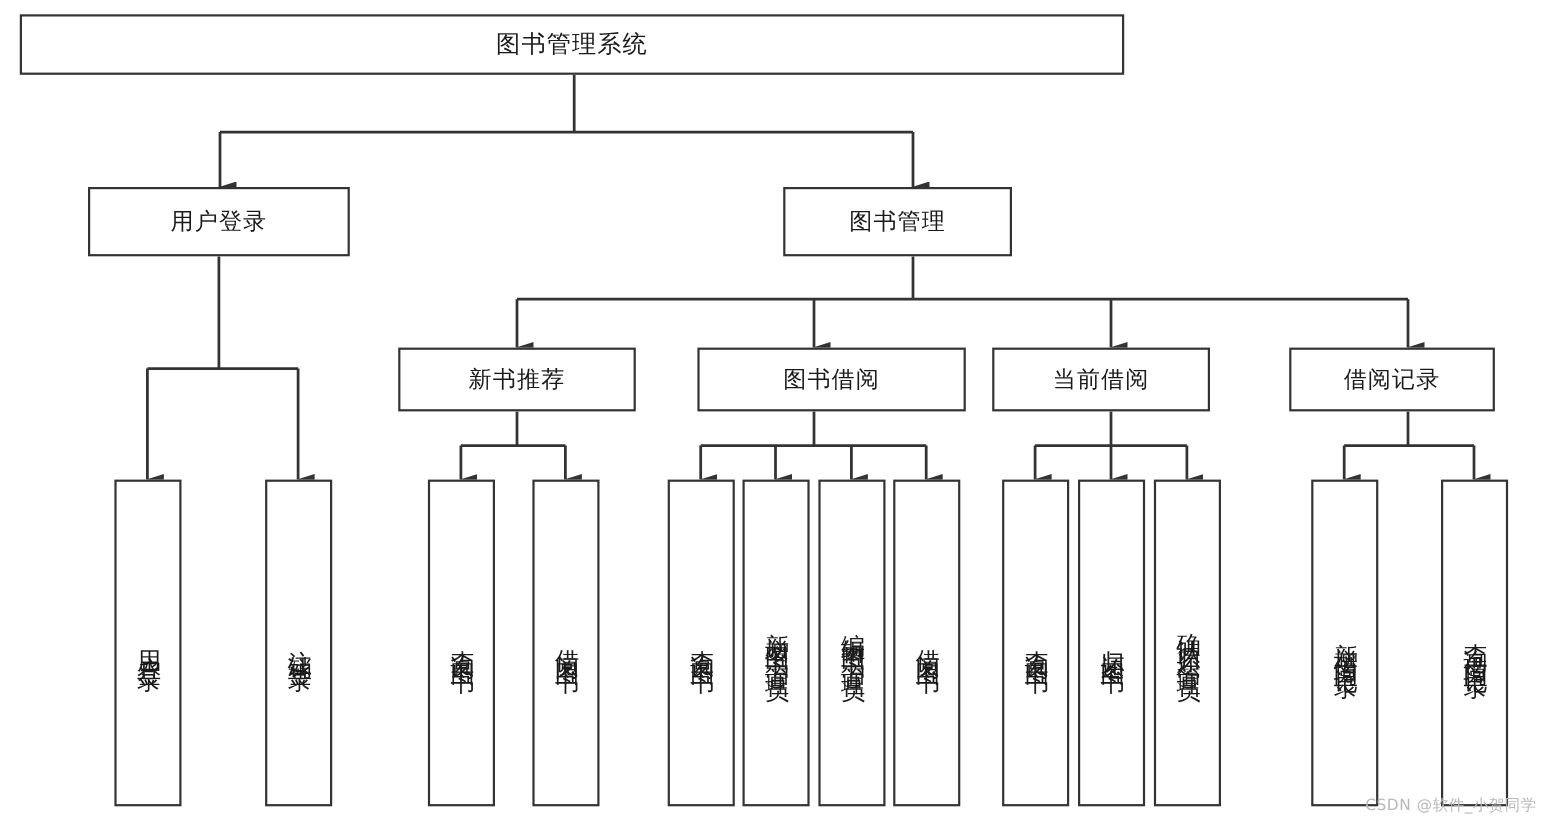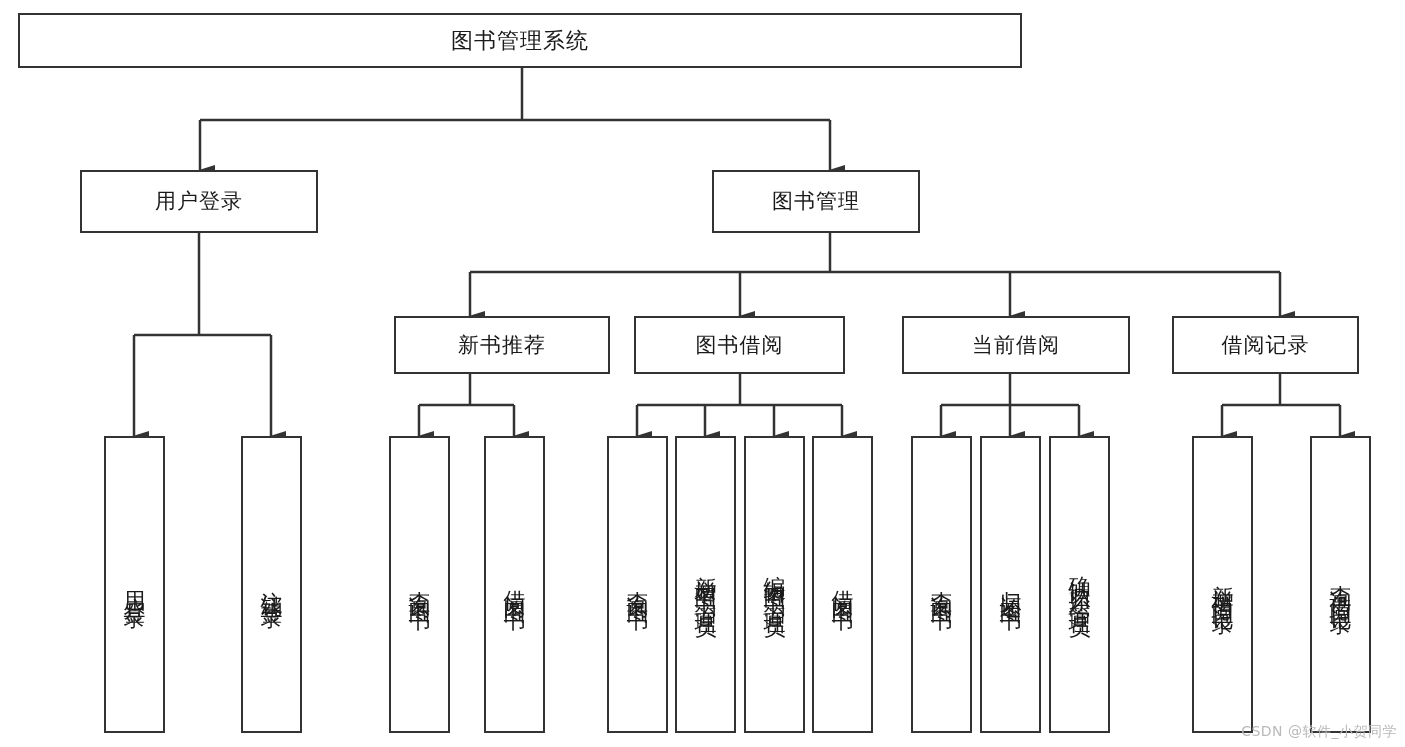--- a/index.html
+++ b/index.html
@@ -114,27 +114,27 @@
     <span class="lbl">图书管理系统</span>
   </div>
 
   <div class="node h-node" style="left:80px;top:170px;width:238px;height:63px;">
     <span class="lbl">用户登录</span>
   </div>
   <div class="node h-node" style="left:712px;top:170px;width:208px;height:63px;">
     <span class="lbl">图书管理</span>
   </div>
 
-  <div class="node h-node" style="left:362px;top:316px;width:216px;height:58px;margin-left:32px;">
+  <div class="node h-node" style="left:362px;top:316px;width:216px;height:58px;">
     <span class="lbl">新书推荐</span>
   </div>
-  <div class="node h-node" style="left:634px;top:316px;width:211px;height:58px;">
+  <div class="node h-node" style="left:634px;top:316px;width:244px;height:58px;">
     <span class="lbl">图书借阅</span>
   </div>
-  <div class="node h-node" style="left:902px;top:316px;width:228px;height:58px;">
+  <div class="node h-node" style="left:902px;top:316px;width:198px;height:58px;">
     <span class="lbl">当前借阅</span>
   </div>
   <div class="node h-node" style="left:1172px;top:316px;width:187px;height:58px;">
     <span class="lbl">借阅记录</span>
   </div>
 
   <div class="node v-node" style="left:104px;top:436px;width:61px;height:297px;">
     <span class="lbl">用户登录</span>
   </div>
   <div class="node v-node" style="left:241px;top:436px;width:61px;height:297px;">

